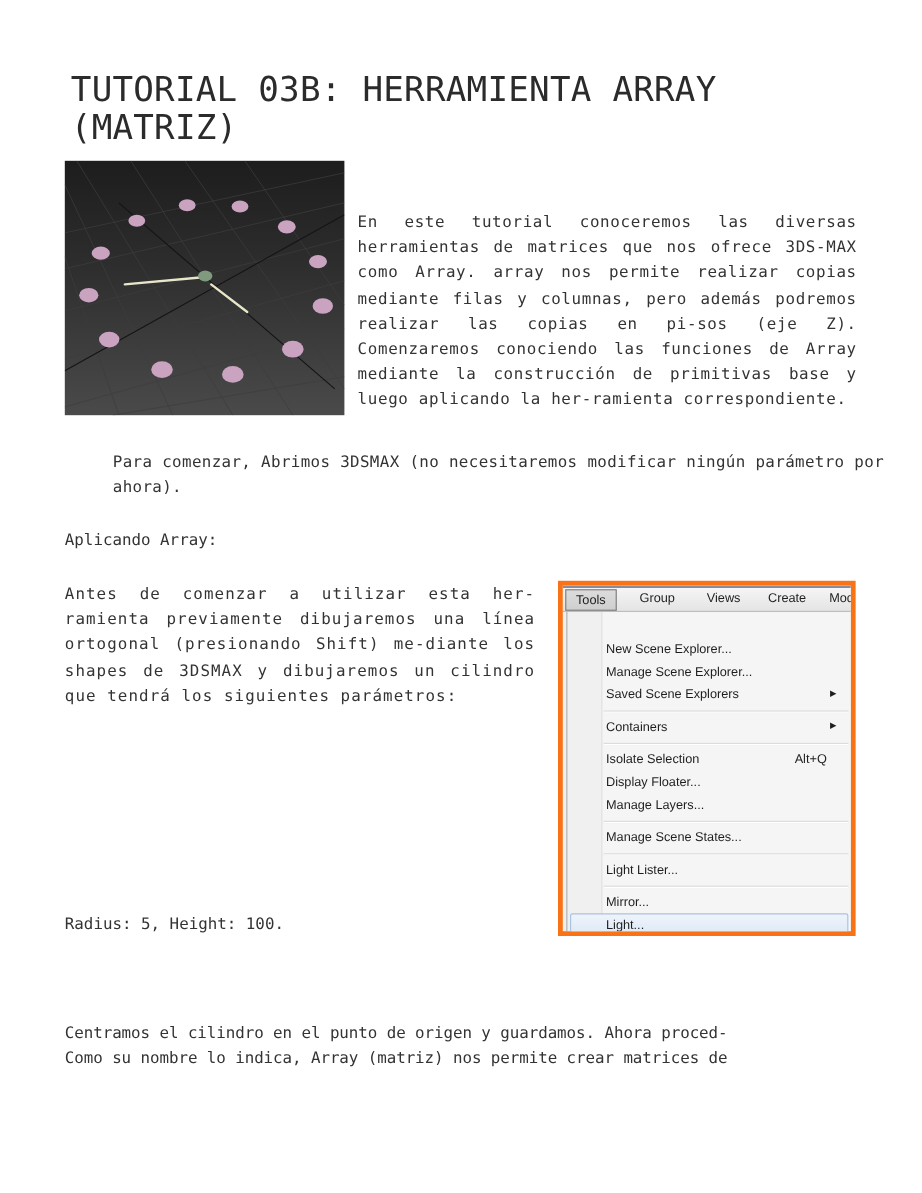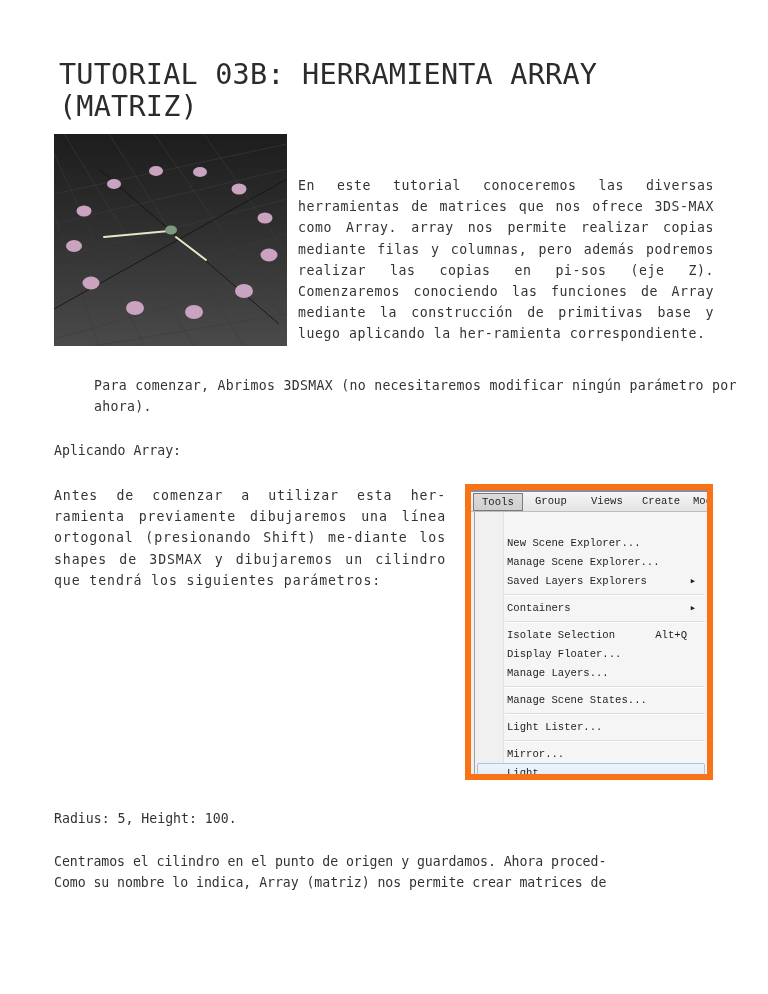--- a/index.html
+++ b/index.html
@@ -7,33 +7,33 @@
            font-family: "DejaVu Sans Mono", "Liberation Mono", monospace; color: #333333; }
     .title { position: absolute; left: 54px; top: 54px; width: 660px;
              font-size: 28.5px; line-height: 32px; color: #2b2b2b; letter-spacing: 0.2px;
              margin: 5px; font-weight: normal; }
     .para { position: absolute; font-size: 13.2px; line-height: 21.2px; color: #333; margin: 0; }
     .justify { text-align: justify; text-align-last: left; }
     .intro { left: 298px; top: 127px; width: 416px; letter-spacing: 0.55px; margin-top: 48px; }
     .p1 { left: 54px; top: 375px; width: 660px; letter-spacing: 0.3px; margin-left: 40px; }
     .p2 { left: 54px; top: 440px; width: 300px; }
     .p3 { left: 54px; top: 485px; width: 392px; letter-spacing: 0.9px; }
-    .p4 { left: 54px; top: 808px; width: 400px; }
+    .p4 { left: 54px; top: 760px; width: 400px; }
     .p5 { left: 54px; top: 851px; width: 660px; letter-spacing: -0.05px; }
     .p5 .line { display: block; white-space: nowrap; }
 
     
     .render { position: absolute; left: 54px; top: 134px; width: 233px; height: 212px;
               background: linear-gradient(to bottom, #1d1d1d 0%, #2d2d2d 40%, #4a4a4a 100%); }
     .render svg { position: absolute; left: 0; top: 0; }
 
     
     .menu { position: absolute; left: 465px; top: 484px; width: 248px; height: 296px;
-            font-family: Liberation Mono, monospace; font-size: 10.6px; color: #1e1e1e;
-            background: #f0f0f0; border: 6px solid #f97316; box-sizing: border-box; overflow: hidden; }
+            font-family: Liberation Sans, sans-serif; font-size: 10.6px; color: #1e1e1e;
+            background: #f0f0f0; border: 4px solid #f97316; box-sizing: border-box; overflow: hidden; }
     .menubar { position: absolute; left: 0; top: 0; width: 100%; height: 22px;
                background: linear-gradient(to bottom, #f5f5f5, #e4e4e4); border-bottom: 1px solid #bdbdbd;
                border-top: 2px solid #8a8a9a; box-sizing: border-box; }
     .menubar .mi { position: absolute; top: 3px; }
     .menubar .tools { left: 2px; top: 1px; padding: 2px 8px; border: 1px solid #7a7a7a;
                       background: linear-gradient(to bottom, #dcdcdc, #cfcfcf); }
     .dropdown { position: absolute; left: 3px; top: 22px; right: 0; bottom: 0;
                 background: #f5f5f5; border-left: 1px solid #a0a0a0; }
     .gutter { position: absolute; left: 0; top: 0; bottom: 0; width: 28px; background: #f0f0f0;
               border-right: 1px solid #e2e2e2; }
@@ -105,21 +105,21 @@
     <span class="mi" style="left:64px">Group</span>
     <span class="mi" style="left:120px">Views</span>
     <span class="mi" style="left:171px">Create</span>
     <span class="mi" style="left:222px">Mod</span>
   </div>
   <div class="dropdown">
     <div class="gutter"></div>
 
     <div class="item" style="top:22px"><span>New Scene Explorer...</span></div>
     <div class="item" style="top:41px"><span>Manage Scene Explorer...</span></div>
-    <div class="item" style="top:60px"><span>Saved Layers Explorers</span><span class="arrow">▶</span></div>
+    <div class="item" style="top:60px"><span>Saved Scene Explorers</span><span class="arrow">▶</span></div>
     <div class="sep" style="top:82px"></div>
     <div class="item" style="top:87px"><span>Containers</span><span class="arrow">▶</span></div>
     <div class="sep" style="top:109px"></div>
     <div class="item" style="top:114px"><span>Isolate Selection</span><span class="sc">Alt+Q</span></div>
     <div class="item" style="top:133px"><span>Display Floater...</span></div>
     <div class="item" style="top:152px"><span>Manage Layers...</span></div>
     <div class="sep" style="top:174px"></div>
     <div class="item" style="top:179px"><span>Manage Scene States...</span></div>
     <div class="sep" style="top:201px"></div>
     <div class="item" style="top:206px"><span>Light Lister...</span></div>

